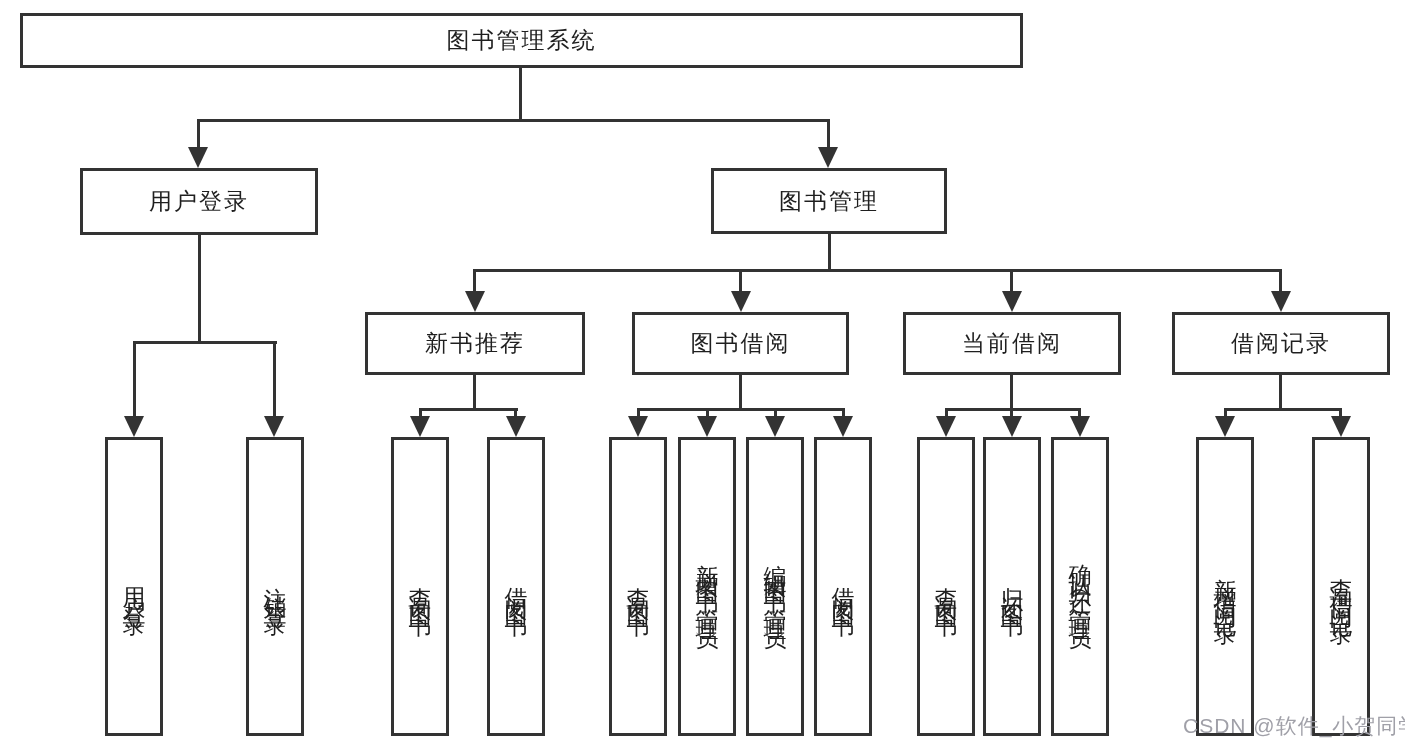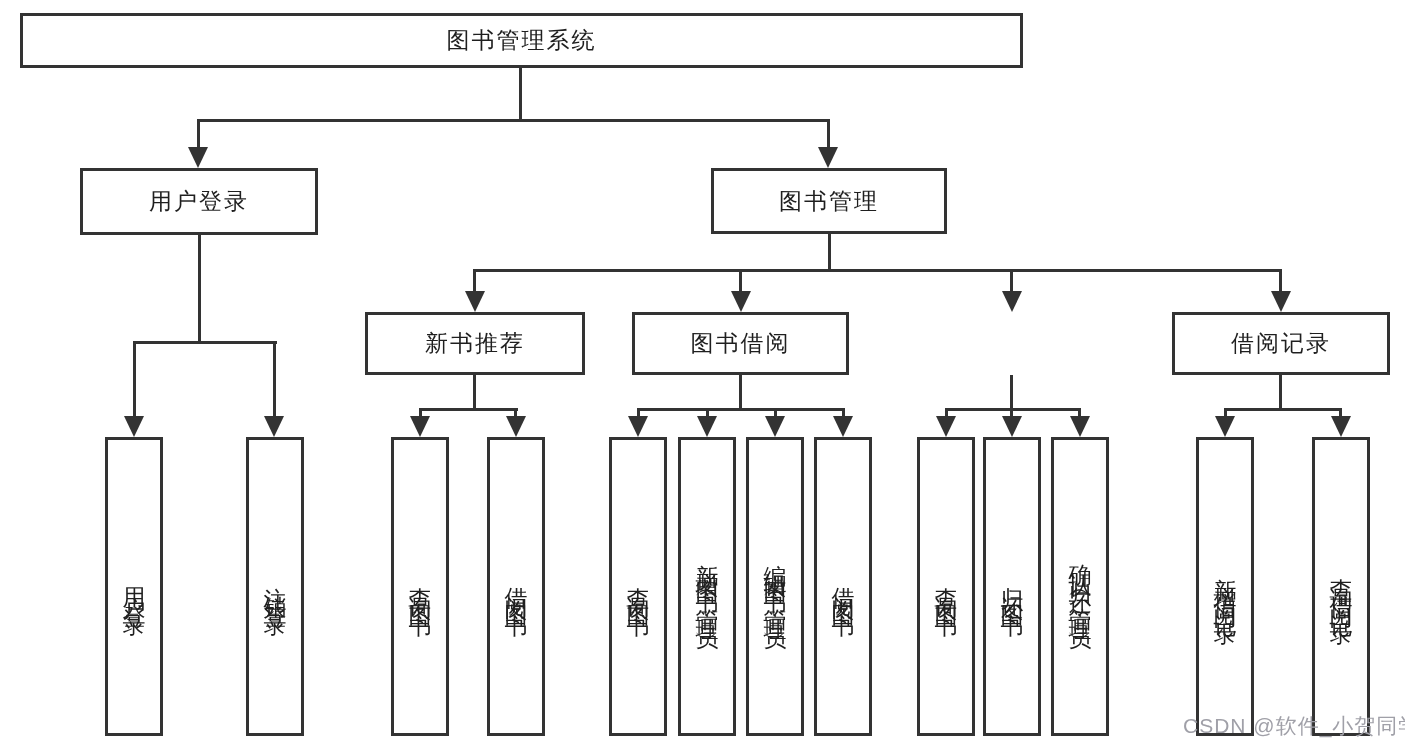--- a/index.html
+++ b/index.html
@@ -79,20 +79,21 @@
 
 <div class="canvas">
 
   <div class="box" style="left:20px; top:13px; width:1003px; height:55px;">图书管理系统</div>
 
   <div class="box" style="left:80px; top:168px; width:238px; height:67px;">用户登录</div>
   <div class="box" style="left:711px; top:168px; width:236px; height:66px;">图书管理</div>
 
   <div class="box" style="left:632px; top:312px; width:217px; height:63px;">图书借阅</div>
   <div class="box" style="left:365px; top:312px; width:220px; height:63px;">新书推荐</div>
+  <div class="box" style="left:903px; top:312px; width:218px; height:63px;">当前借阅</div>
   <div class="box" style="left:1172px; top:312px; width:218px; height:63px;">借阅记录</div>
 
   <div class="vbox" style="left:105px; top:437px; width:58px; height:299px;">用户登录</div>
   <div class="vbox" style="left:246px; top:437px; width:58px; height:299px;">注销登录</div>
 
   <div class="vbox" style="left:391px; top:437px; width:58px; height:299px;">查询图书</div>
   <div class="vbox" style="left:487px; top:437px; width:58px; height:299px;">借阅图书</div>
 
   <div class="vbox" style="left:609px; top:437px; width:58px; height:299px;">查询图书</div>
   <div class="vbox" style="left:678px; top:437px; width:58px; height:299px;">新增图书（管理员）</div>

